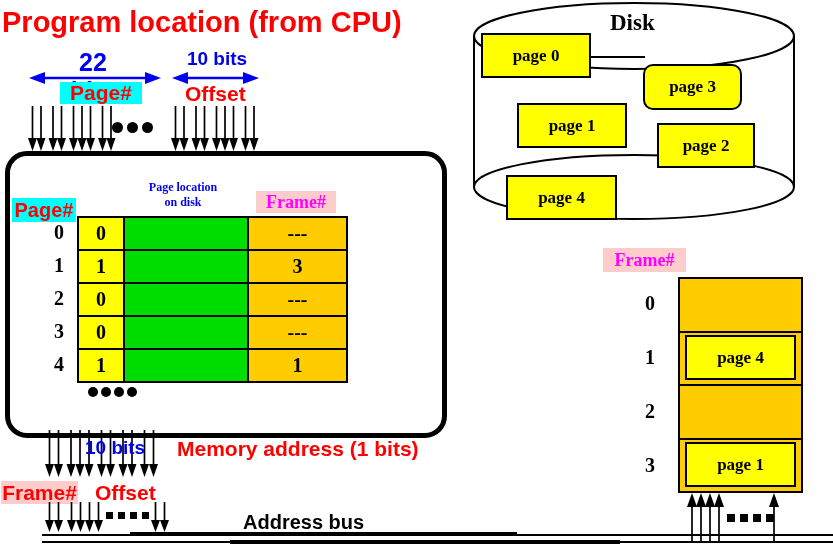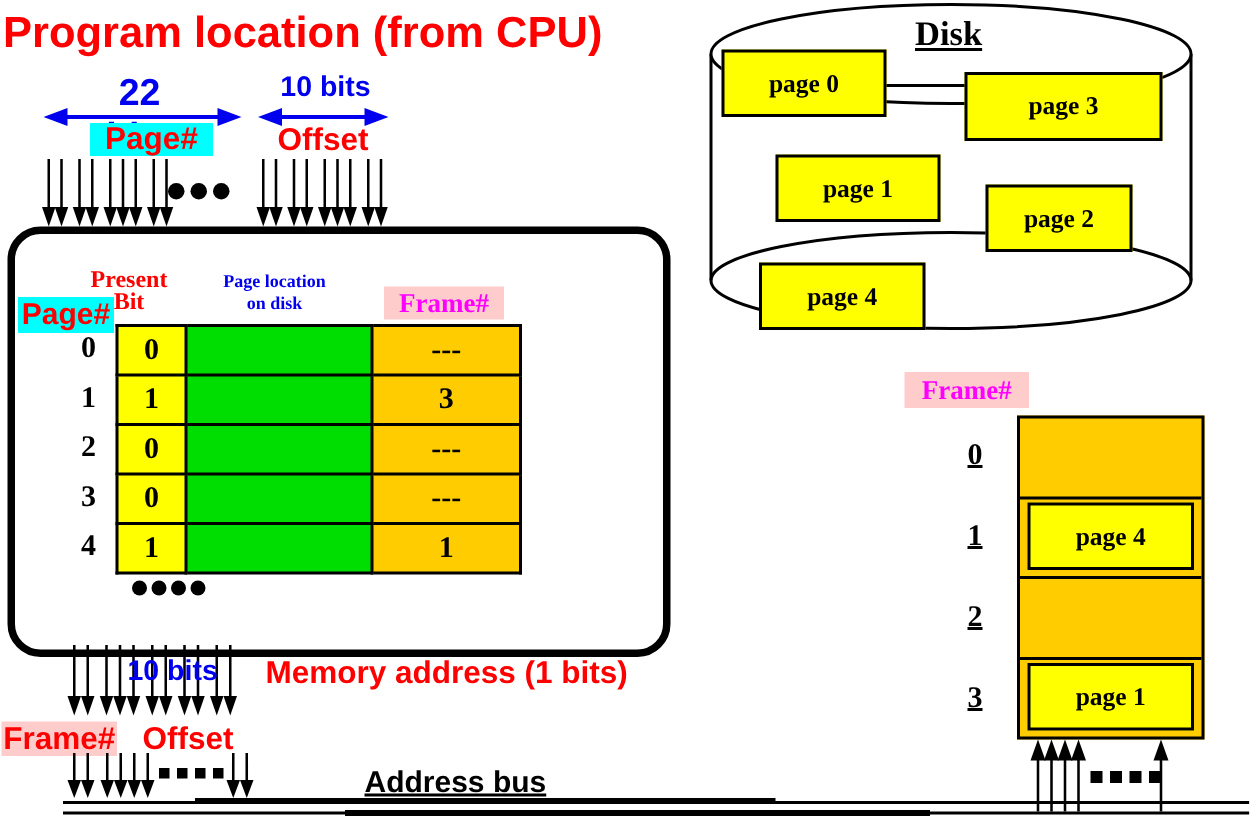--- a/index.html
+++ b/index.html
@@ -5,21 +5,21 @@
   :root{
     --red:#ff0000; --blue:#0000ee; --cyan:#00ffff; --magenta:#ff00ff;
     --pink:#ffcccc; --yellow:#ffff00; --green:#00dd00; --gold:#ffcc00; --black:#000000;
   }
   html,body{margin:0;padding:0;background:#fff;}
   #canvas{position:relative;width:833px;height:545px;background:#fff;overflow:hidden;
           font-family:"Liberation Sans",sans-serif;}
   .abs{position:absolute;}
   .sans{font-family:"Liberation Sans",sans-serif;font-weight:bold;}
   .serif{font-family:"Liberation Serif",serif;font-weight:bold;}
-  .red{color:var(--red);} .blue{color:var(--blue);} .magenta{color:var(--magenta);} .black{color:#000;text-decoration:underline;}
+  .red{color:var(--red);} .blue{color:var(--blue);} .magenta{color:var(--magenta);} .black{color:#000;}
   .hl-cyan{background:var(--cyan);} .hl-pink{background:var(--pink);}
   .ctr{text-align:center;}
   svg{overflow:visible;display:block;}
   .dot{position:absolute;background:#000;border-radius:50%;}
   .sqdot{position:absolute;background:#000;}
   
   #mmu-box{left:5px;top:151px;width:432px;height:277px;border:5px solid #000;border-radius:22px;}
   
   #page-table{border-collapse:collapse;table-layout:fixed;}
   #page-table td{border:2px solid #000;padding:0;height:33px;box-sizing:border-box;
@@ -103,24 +103,20 @@
       <polygon points="59,32 68,32 63.5,45" fill="#000"></polygon>
       <line x1="75.5" x2="75.5" y1="0" y2="39" stroke="#000" stroke-width="1.7"></line>
       <polygon points="71,32 80,32 75.5,45" fill="#000"></polygon>
       <line x1="84" x2="84" y1="0" y2="39" stroke="#000" stroke-width="1.7"></line>
       <polygon points="79.5,32 88.5,32 84,45" fill="#000"></polygon>
     </svg>
 
 
   <div class="abs" id="mmu-box"></div>
 
-  <div class="abs serif red ctr" style="left:52px;top:179px;width:68px;font-size:16px;line-height:15px;">
-    <div>Present</div>
-    <div>Bit</div>
-  </div>
   <div class="abs serif blue ctr" style="left:123px;top:180px;width:120px;font-size:12px;line-height:15px;">
     <div>Page location</div>
     <div>on disk</div>
   </div>
   <div class="abs serif magenta hl-pink ctr" style="left:256px;top:191px;width:80px;height:22px;font-size:18px;line-height:22px;">Frame#</div>
   <div class="abs sans red hl-cyan ctr" style="left:12px;top:198px;width:64px;height:24px;font-size:20px;line-height:24px;">Page#</div>
 
   <div class="abs rownum" style="left:45px;top:216px;">0</div>
   <div class="abs rownum" style="left:45px;top:249px;">1</div>
   <div class="abs rownum" style="left:45px;top:282px;">2</div>
@@ -226,21 +222,21 @@
 
   <svg class="abs" style="left:465px;top:1px;" width="336" height="222">
     <ellipse cx="169" cy="186" rx="160" ry="32" fill="#ffffff" stroke="#000" stroke-width="2"></ellipse>
     <line x1="9" y1="35" x2="9" y2="186" stroke="#000" stroke-width="2"></line>
     <line x1="329" y1="35" x2="329" y2="186" stroke="#000" stroke-width="2"></line>
     <ellipse cx="169" cy="35" rx="160" ry="33" fill="#ffffff" stroke="#000" stroke-width="2"></ellipse>
     <line x1="120" y1="56" x2="180" y2="56" stroke="#000" stroke-width="2"></line>
   </svg>
   <div class="abs serif black" style="left:610px;top:10px;font-size:23px;">Disk</div>
   <div class="abs pagebox" style="left:481px;top:33px;width:110px;height:45px;">page 0</div>
-  <div class="abs pagebox" style="left:643px;top:48px;width:132px;height:46px;">page 3</div>
+  <div class="abs pagebox" style="left:643px;top:64px;width:99px;height:46px;border-radius:10px;">page 3</div>
   <div class="abs pagebox" style="left:517px;top:103px;width:110px;height:45px;">page 1</div>
   <div class="abs pagebox" style="left:657px;top:123px;width:98px;height:45px;">page 2</div>
   <div class="abs pagebox" style="left:506px;top:175px;width:111px;height:45px;">page 4</div>
 
   <div class="abs serif magenta hl-pink ctr" style="left:603px;top:248px;width:83px;height:24px;font-size:18px;line-height:24px;">Frame#</div>
 
   <div class="abs" id="mem-col">
     <div class="frame"></div>
     <div class="frame"></div>
     <div class="frame"></div>

